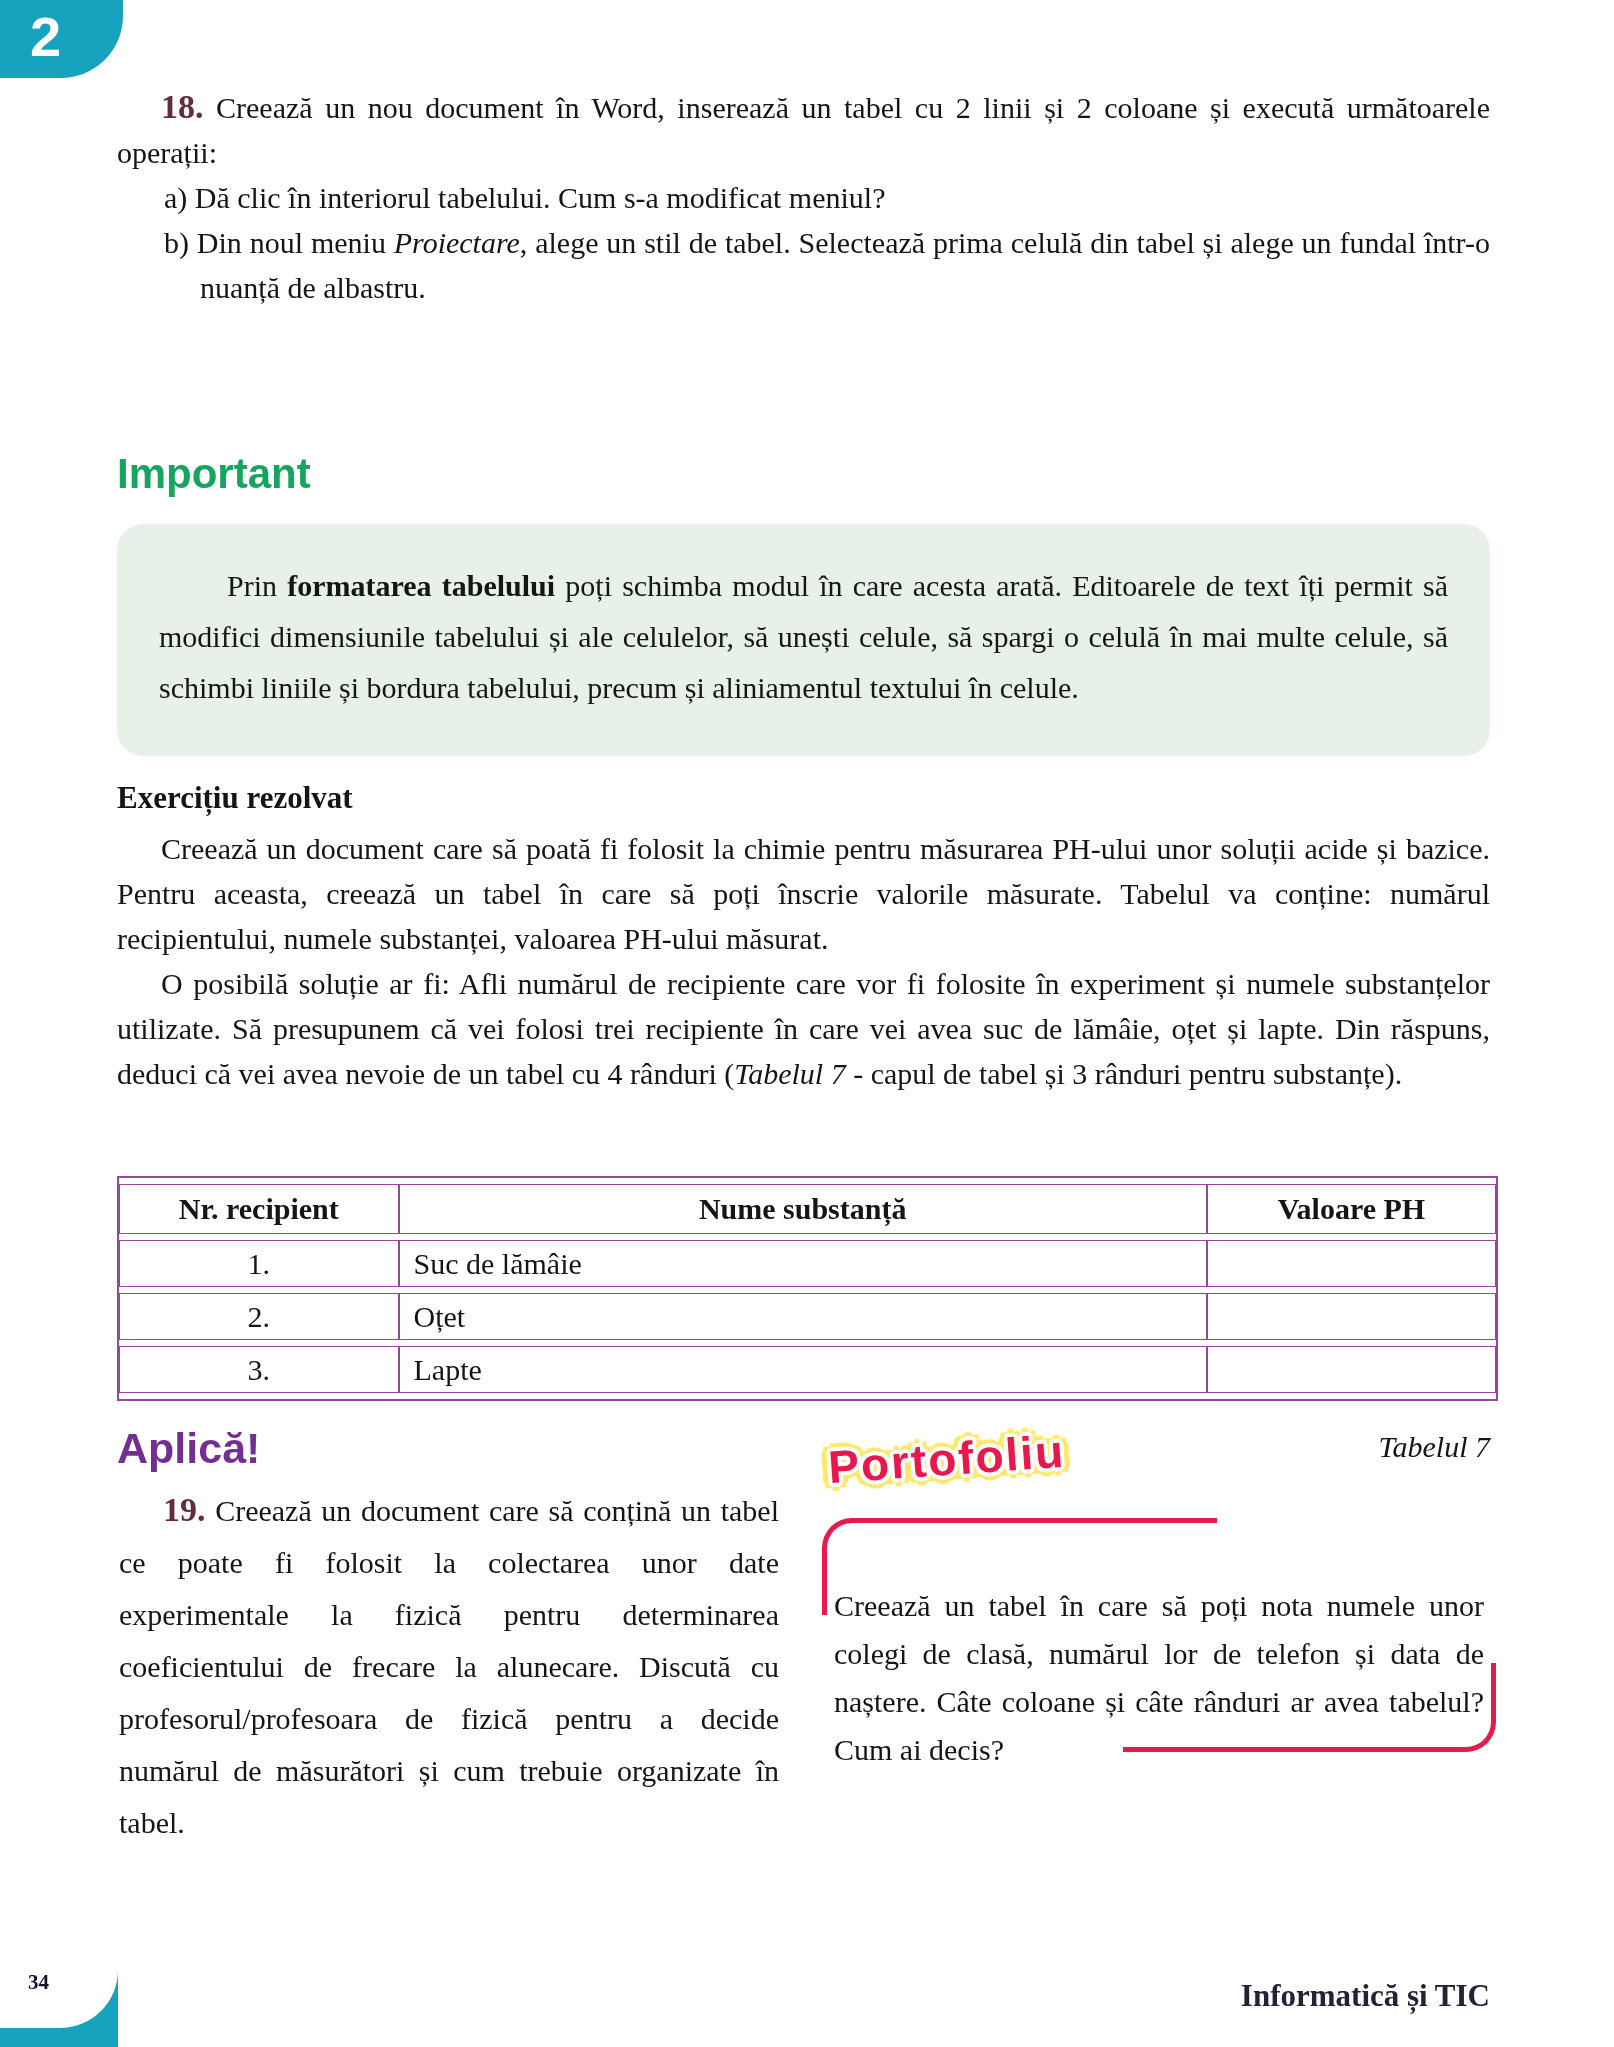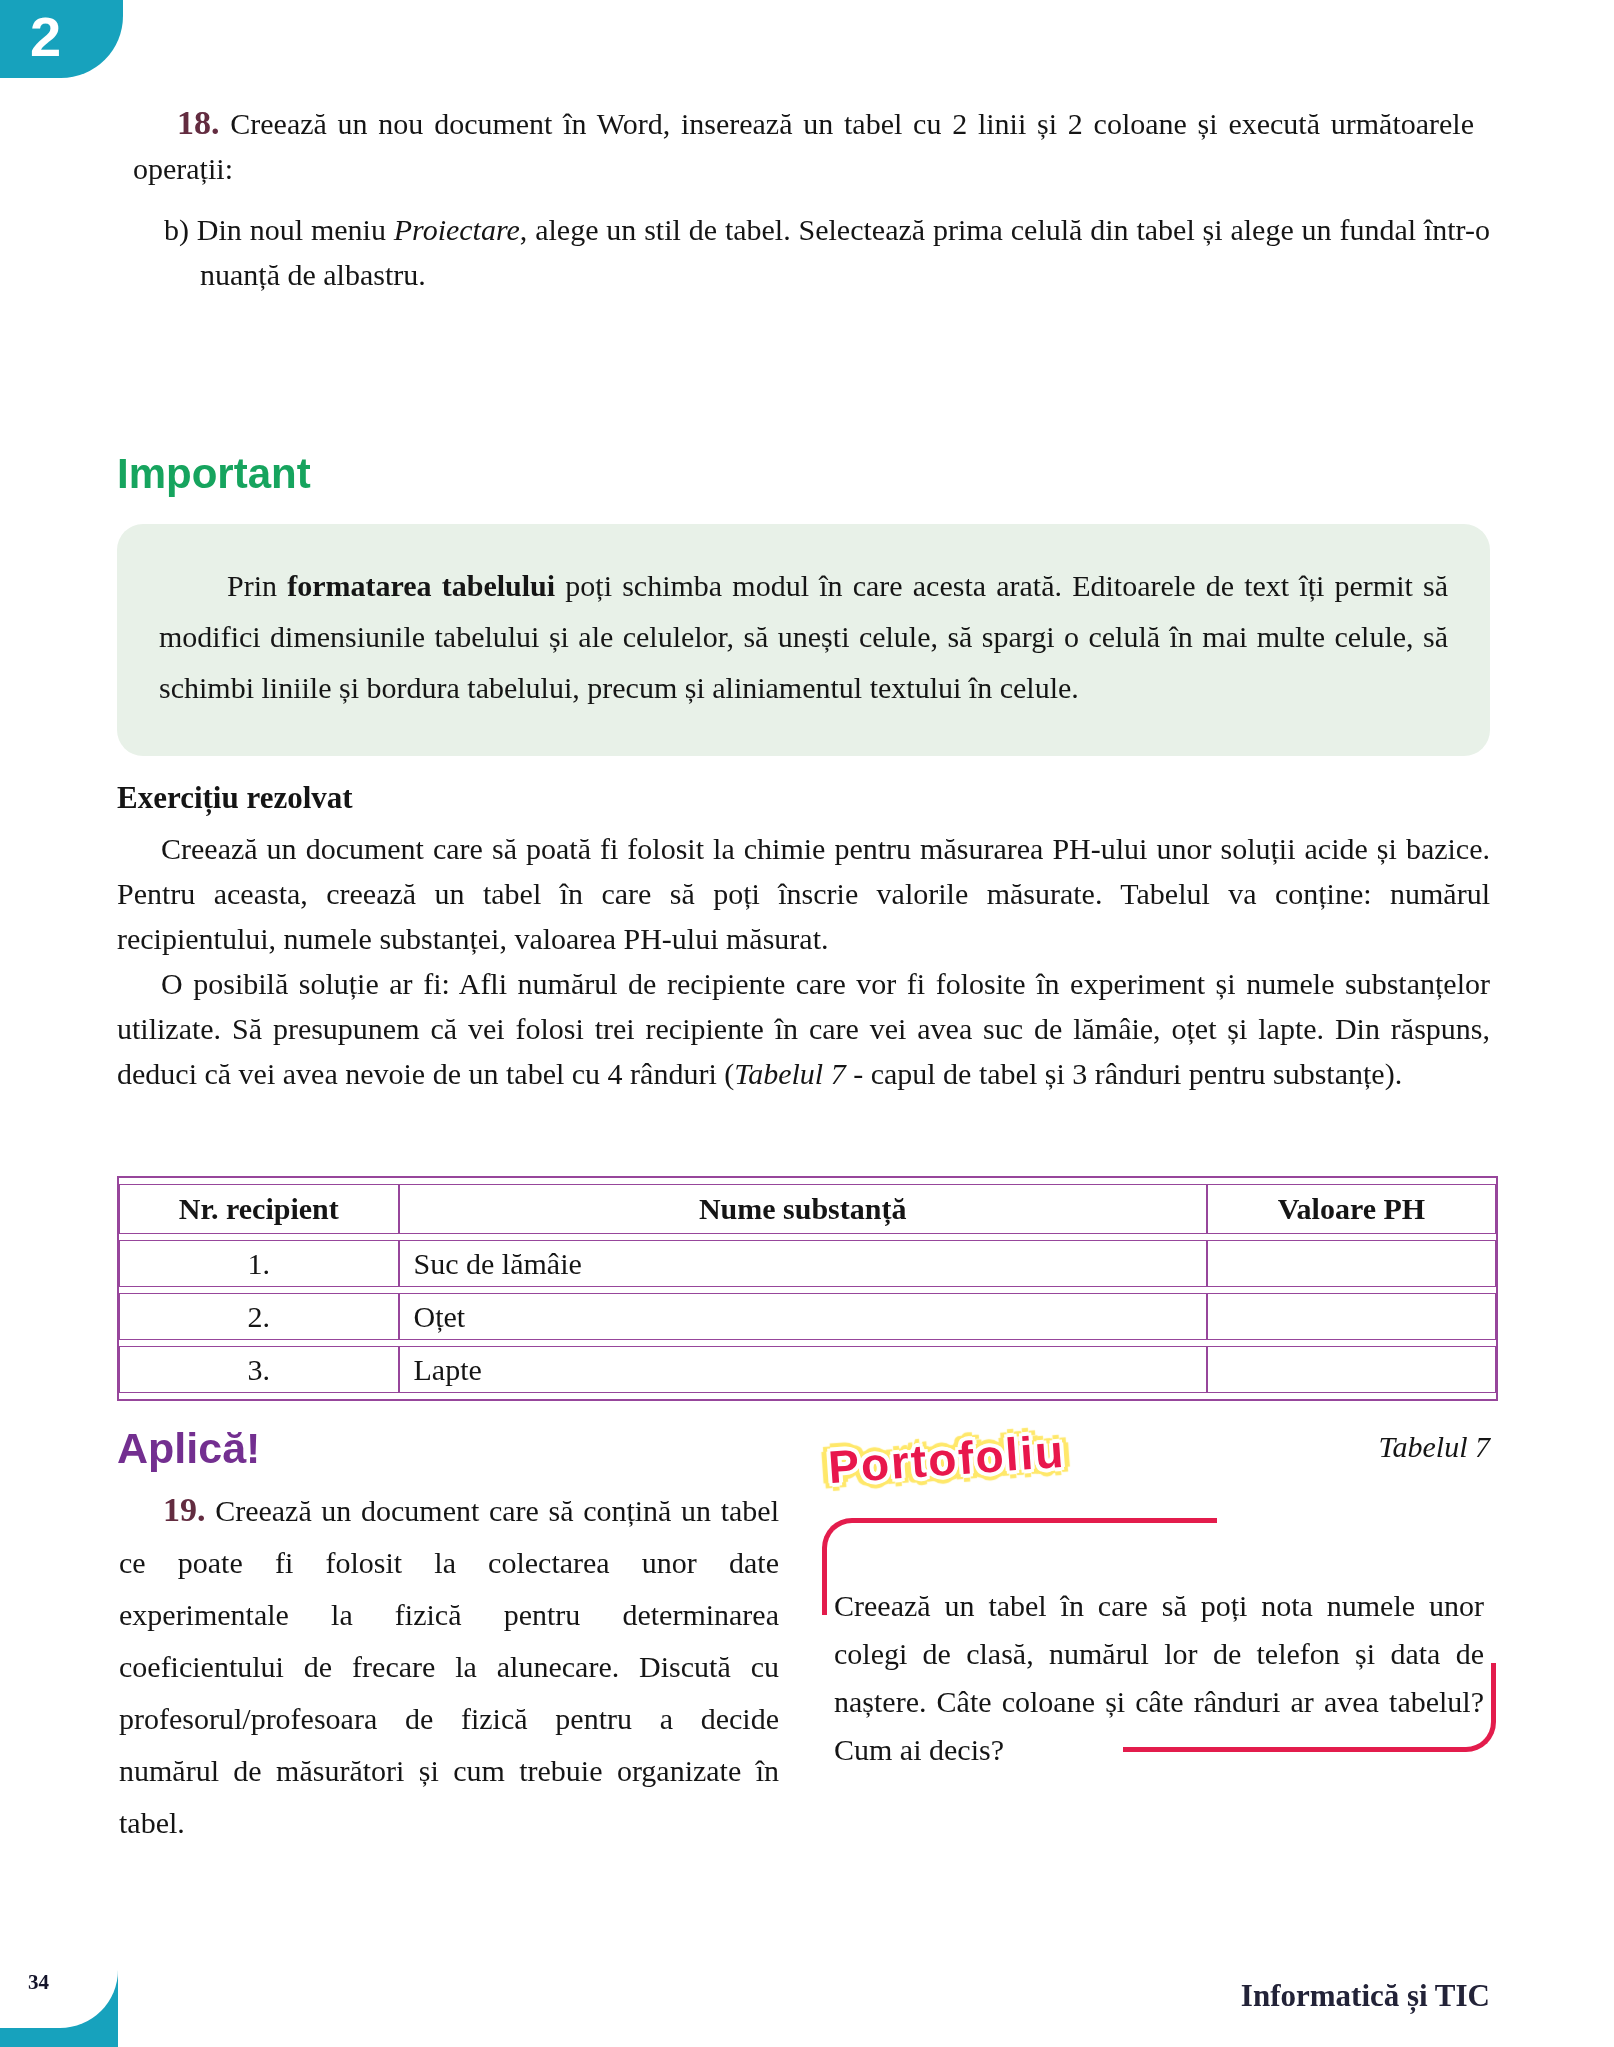--- a/index.html
+++ b/index.html
@@ -21,21 +21,21 @@
   .unit-num{
     position:absolute;left:30px;top:4px;
     font-family:"Liberation Sans", sans-serif;
     font-weight:bold;font-size:56px;color:#ffffff;
   }
   
   .ex18{
     position:absolute;left:117px;top:84px;width:1373px;
     font-size:30px;line-height:45px;text-align:justify;
   }
-  .ex18 .intro{text-indent:44px;margin:16px;}
+  .ex18 .intro{text-indent:44px;margin:0;}
   .num-label{
     font-weight:bold;color:#632c40;font-size:34px;
   }
   .sub-item{
     margin:0;padding-left:83px;text-indent:-36px;
   }
   .sub-item em{font-style:italic;}
   
   .important-head{
     position:absolute;left:117px;top:450px;
@@ -144,20 +144,21 @@
 <body>
 
 <div class="page">
 
   <div class="corner">
     <div class="unit-num">2</div>
   </div>
 
   <div class="ex18">
     <p class="intro"><span class="num-label">18.</span> <span>Creează un nou document în Word, inserează un tabel cu 2 linii și 2 coloane și execută următoarele operații:</span></p>
+    <p class="sub-item"><span>a)</span> <span>Dă clic în interiorul tabelului. Cum s-a modificat meniul?</span><em></em><span></span></p>
     <p class="sub-item"><span>b)</span> <span>Din noul meniu </span><em>Proiectare</em><span>, alege un stil de tabel. Selectează prima celulă din tabel și alege un fundal într-o nuanță de albastru.</span></p>
   </div>
 
   <div class="important-head">Important</div>
   <div class="important-box">
     <p><span>Prin </span><b>formatarea tabelului</b><span> poți schimba modul în care acesta arată. Editoarele de text îți permit să modifici dimensiunile tabelului și ale celulelor, să unești celule, să spargi o celulă în mai multe celule, să schimbi liniile și bordura tabelului, precum și aliniamentul textului în celule.</span></p>
   </div>
 
   <div class="solved-head">Exercițiu rezolvat</div>
   <div class="solved-body">

